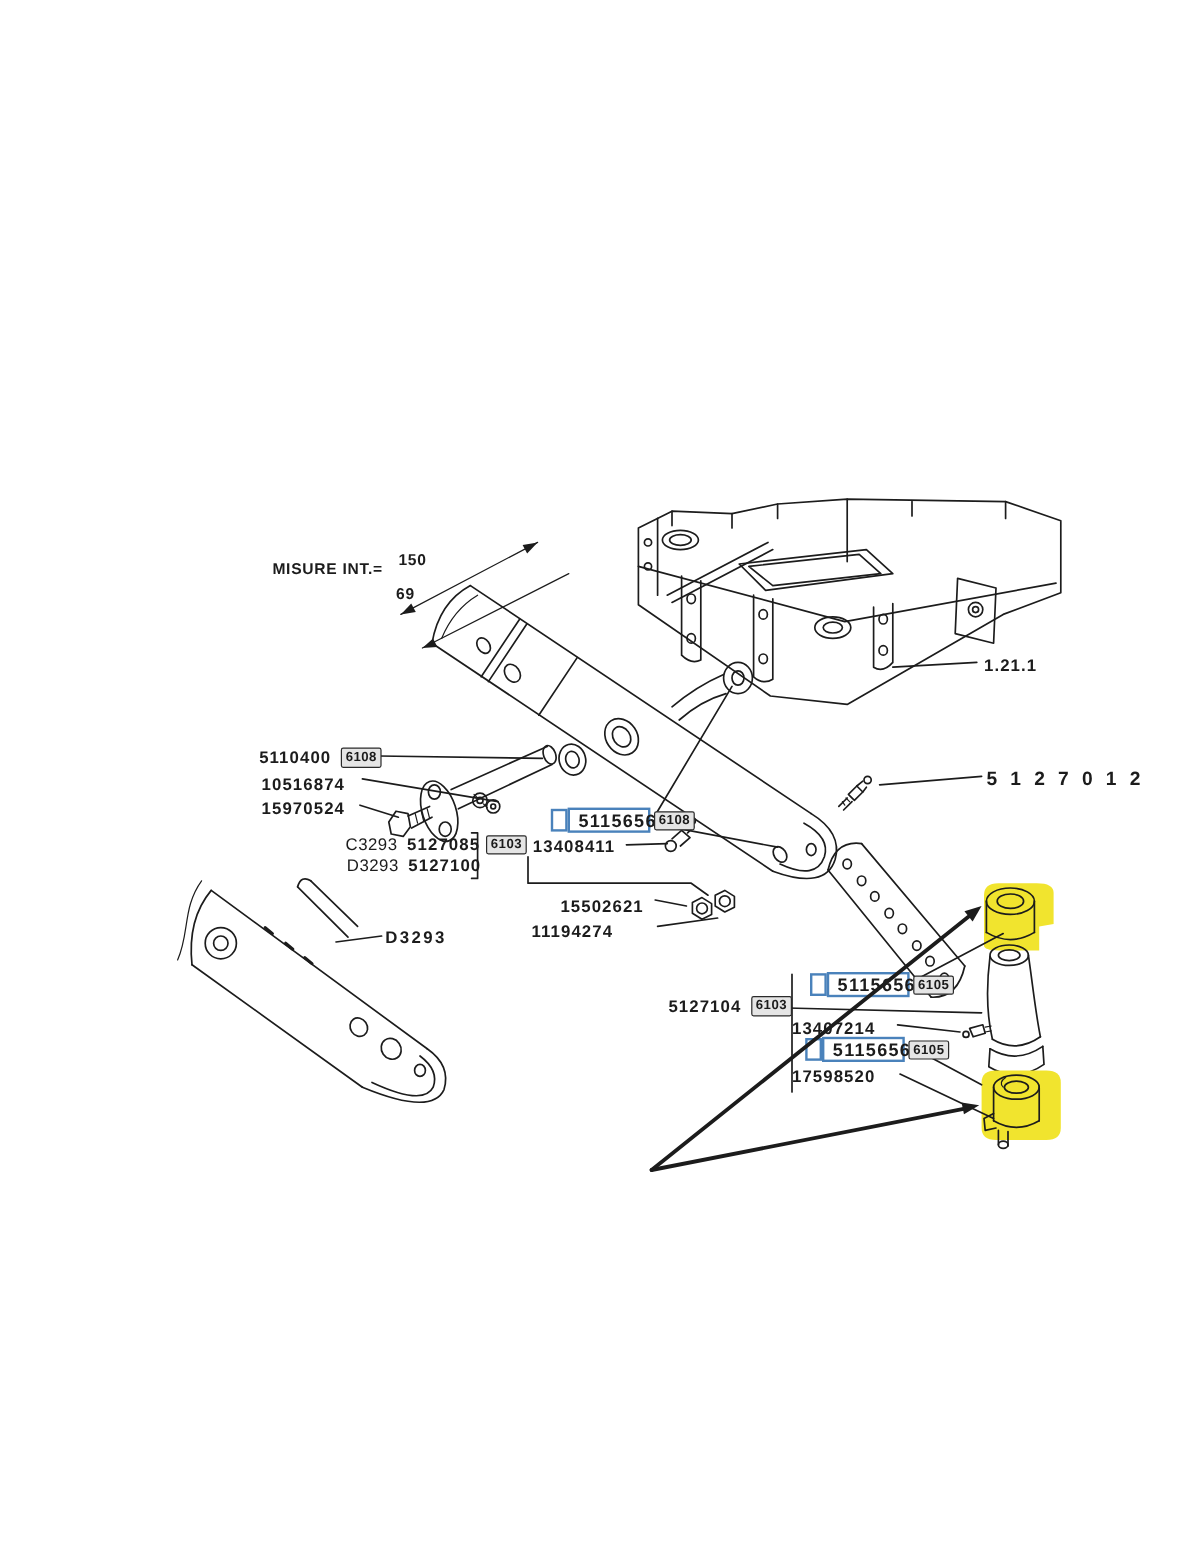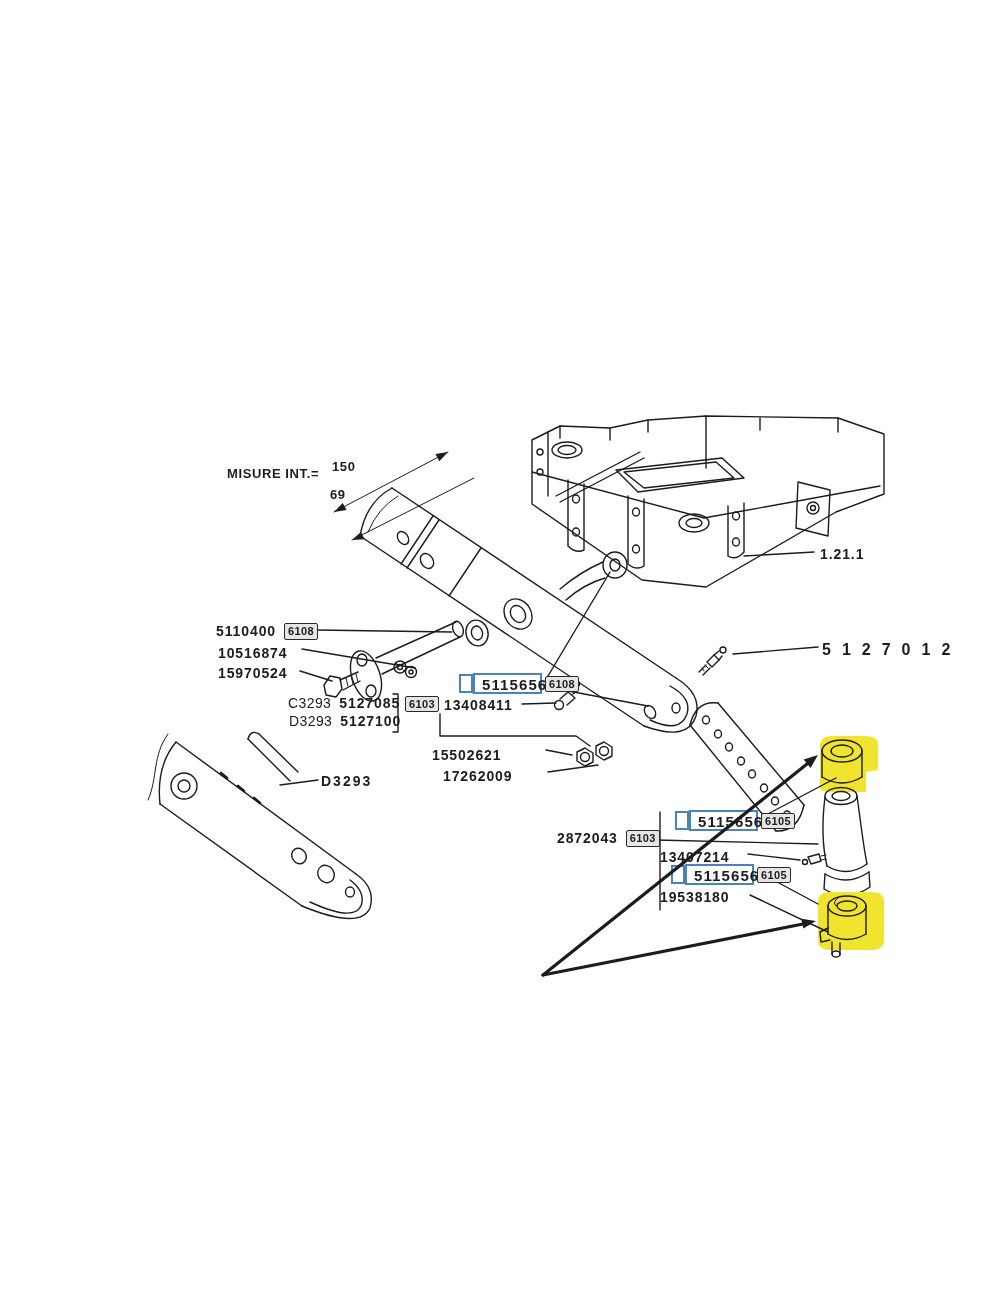--- a/index.html
+++ b/index.html
@@ -228,47 +228,47 @@
     <span class="prefix">C3293</span>
     <span>5127085</span>
   </div>
   <div class="refbox" style="position:absolute;left:405px;top:652px">6103</div>
   <div class="lbl row" style="left:289px;top:669px">
     <span class="prefix">D3293</span>
     <span>5127100</span>
   </div>
 
   <div class="lbl" style="left:444px;top:653px">13408411</div>
-  <div class="lbl" style="left:432px;top:703px">15502621</div>
-  <div class="lbl" style="left:443px;top:724px">17262009</div>
+  <div class="lbl" style="left:467px;top:703px">15502621</div>
+  <div class="lbl" style="left:443px;top:724px">11194274</div>
 
   <div class="lbl" style="left:321px;top:729px;letter-spacing:2px">D3293</div>
 
   <div class="lbl bigref" style="left:822px;top:597px">5127012</div>
 
   <div class="bluewrap" style="left:643px;top:766px">
     <span class="bstub"></span>
     <span class="bmain">5115656</span>
     <span class="refbox">6105</span>
   </div>
 
   <div class="lbl row" style="left:557px;top:786px">
-    <span>2872043</span>
+    <span>5127104</span>
     <span class="refbox">6103</span>
   </div>
 
   <div class="lbl" style="left:660px;top:805px">13407214</div>
 
   <div class="bluewrap" style="left:639px;top:820px">
     <span class="bstub"></span>
     <span class="bmain">5115656</span>
     <span class="refbox">6105</span>
   </div>
 
-  <div class="lbl" style="left:660px;top:845px">19538180</div>
+  <div class="lbl" style="left:660px;top:845px">17598520</div>
 
   <svg id="arrows" width="1000" height="1300" viewBox="0 0 1000 1300">
     <line x1="543" y1="931" x2="807" y2="720"></line>
     <polygon class="fillink" points="818,711 810.5,724 803.7,715.4"></polygon>
     <line x1="543" y1="931" x2="803" y2="880"></line>
     <polygon class="fillink" points="816,877 803.3,884.6 801.3,874.8"></polygon>
   </svg>
 </div>
 
 </body></html>

